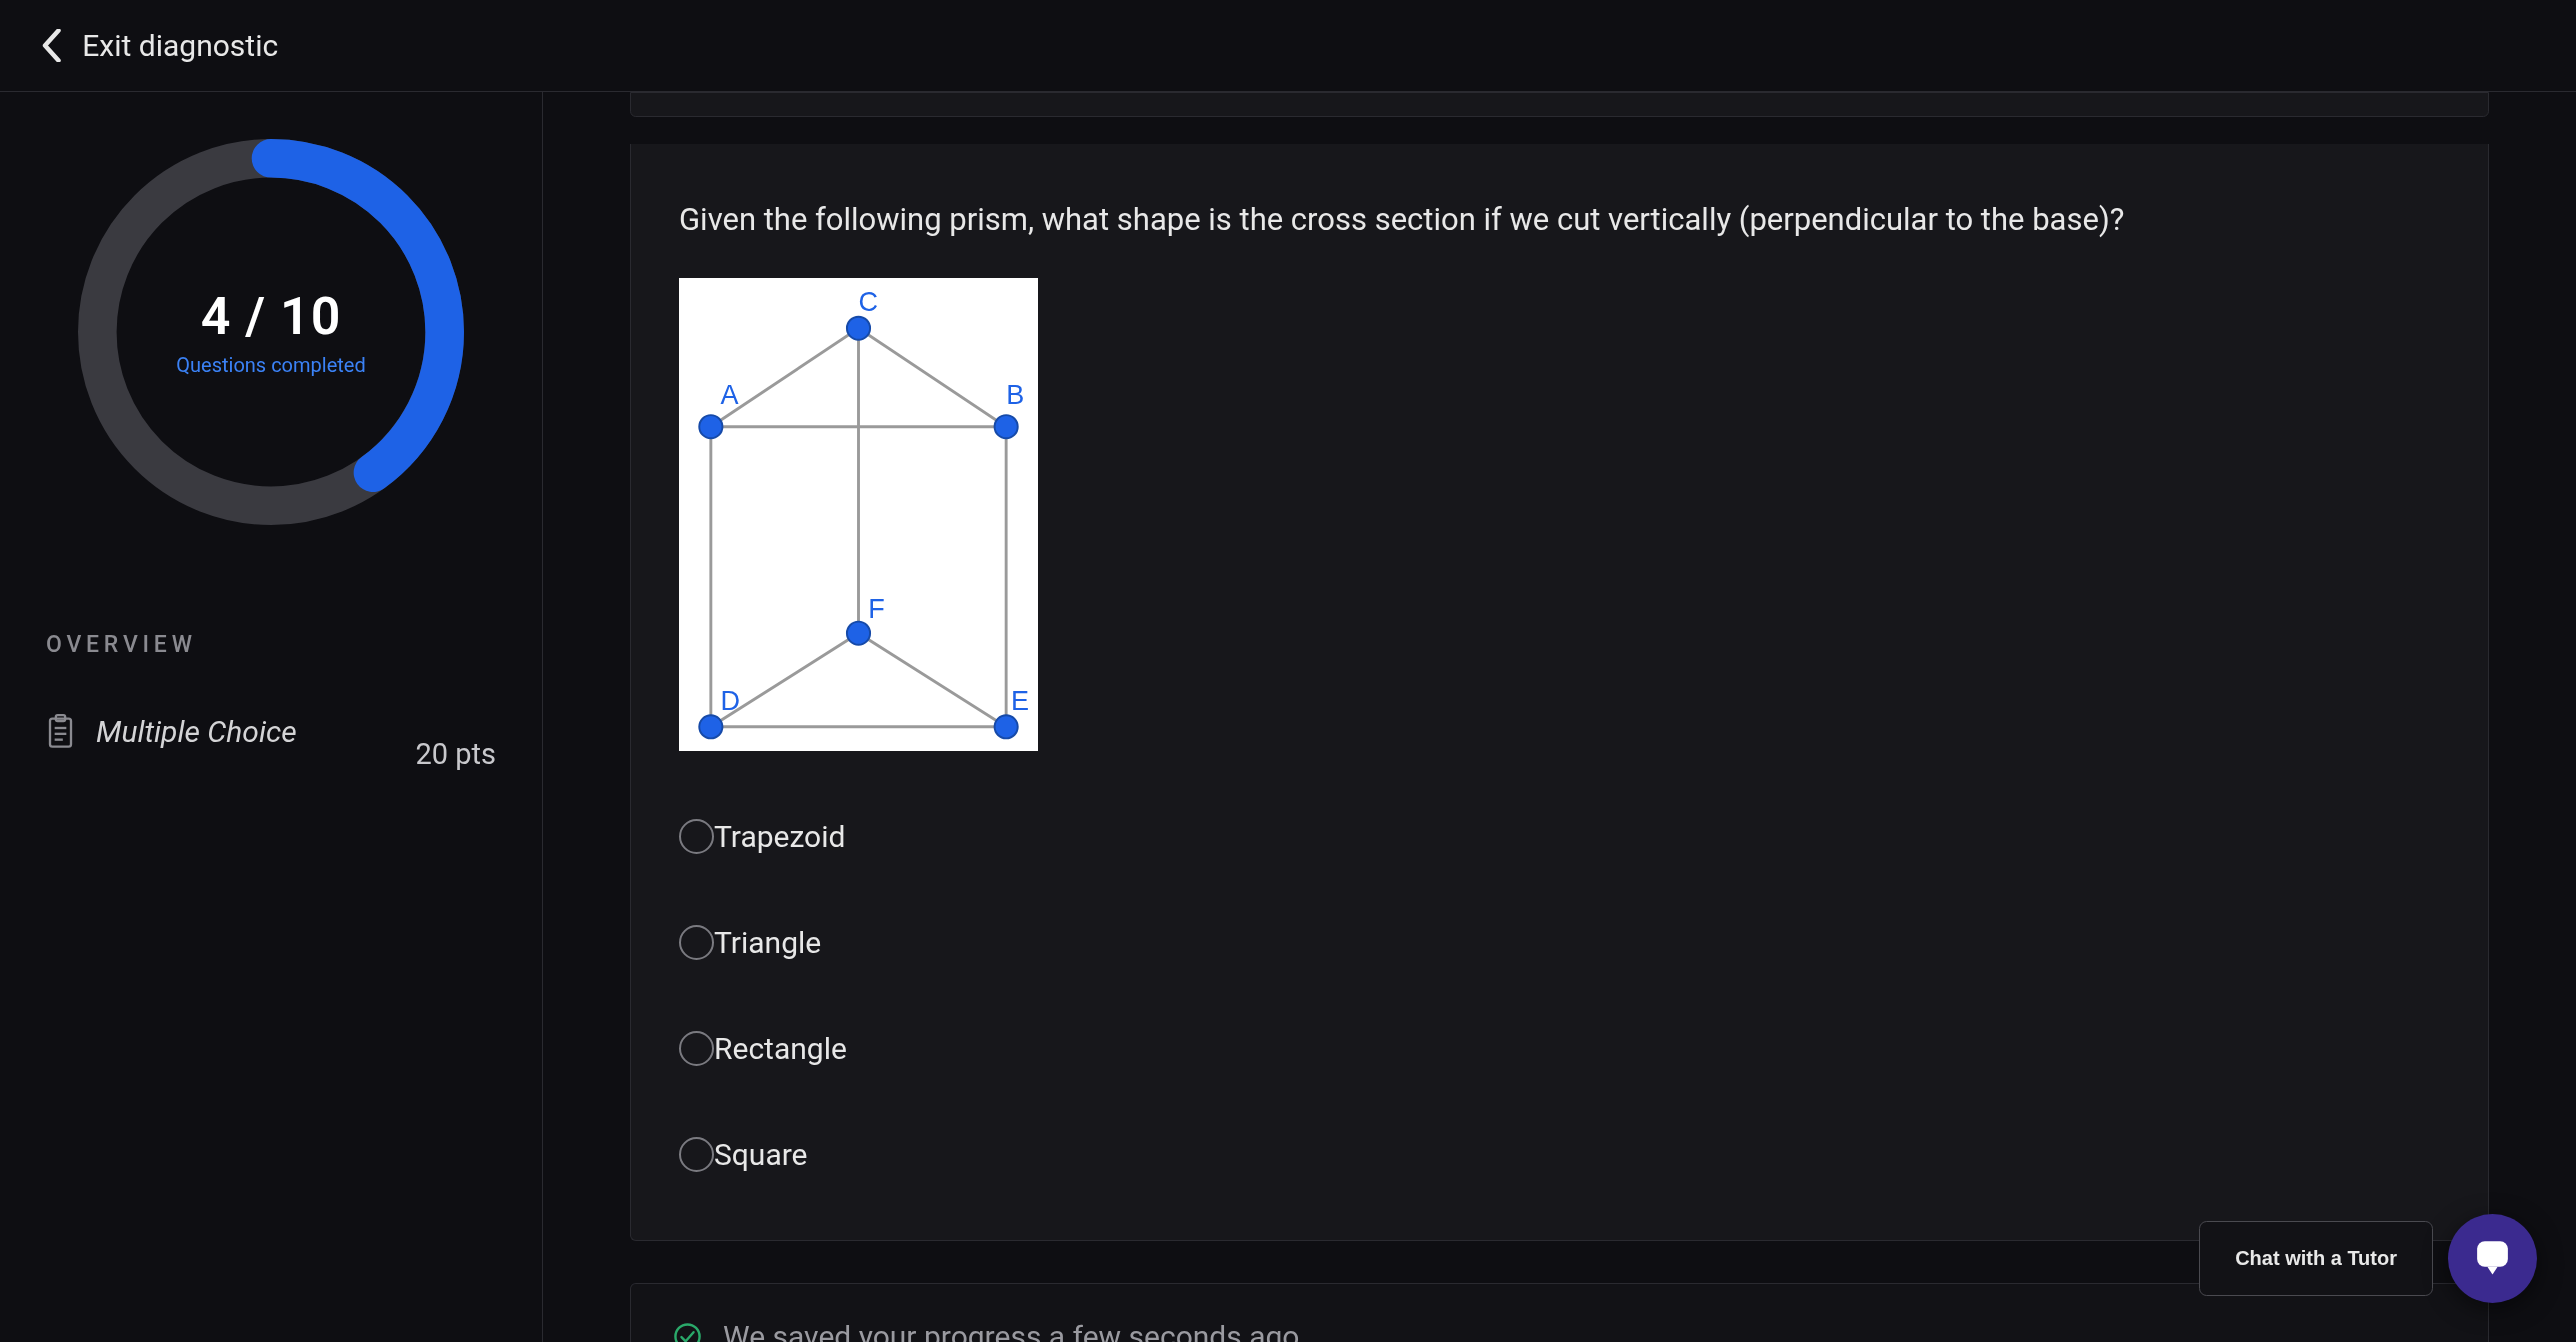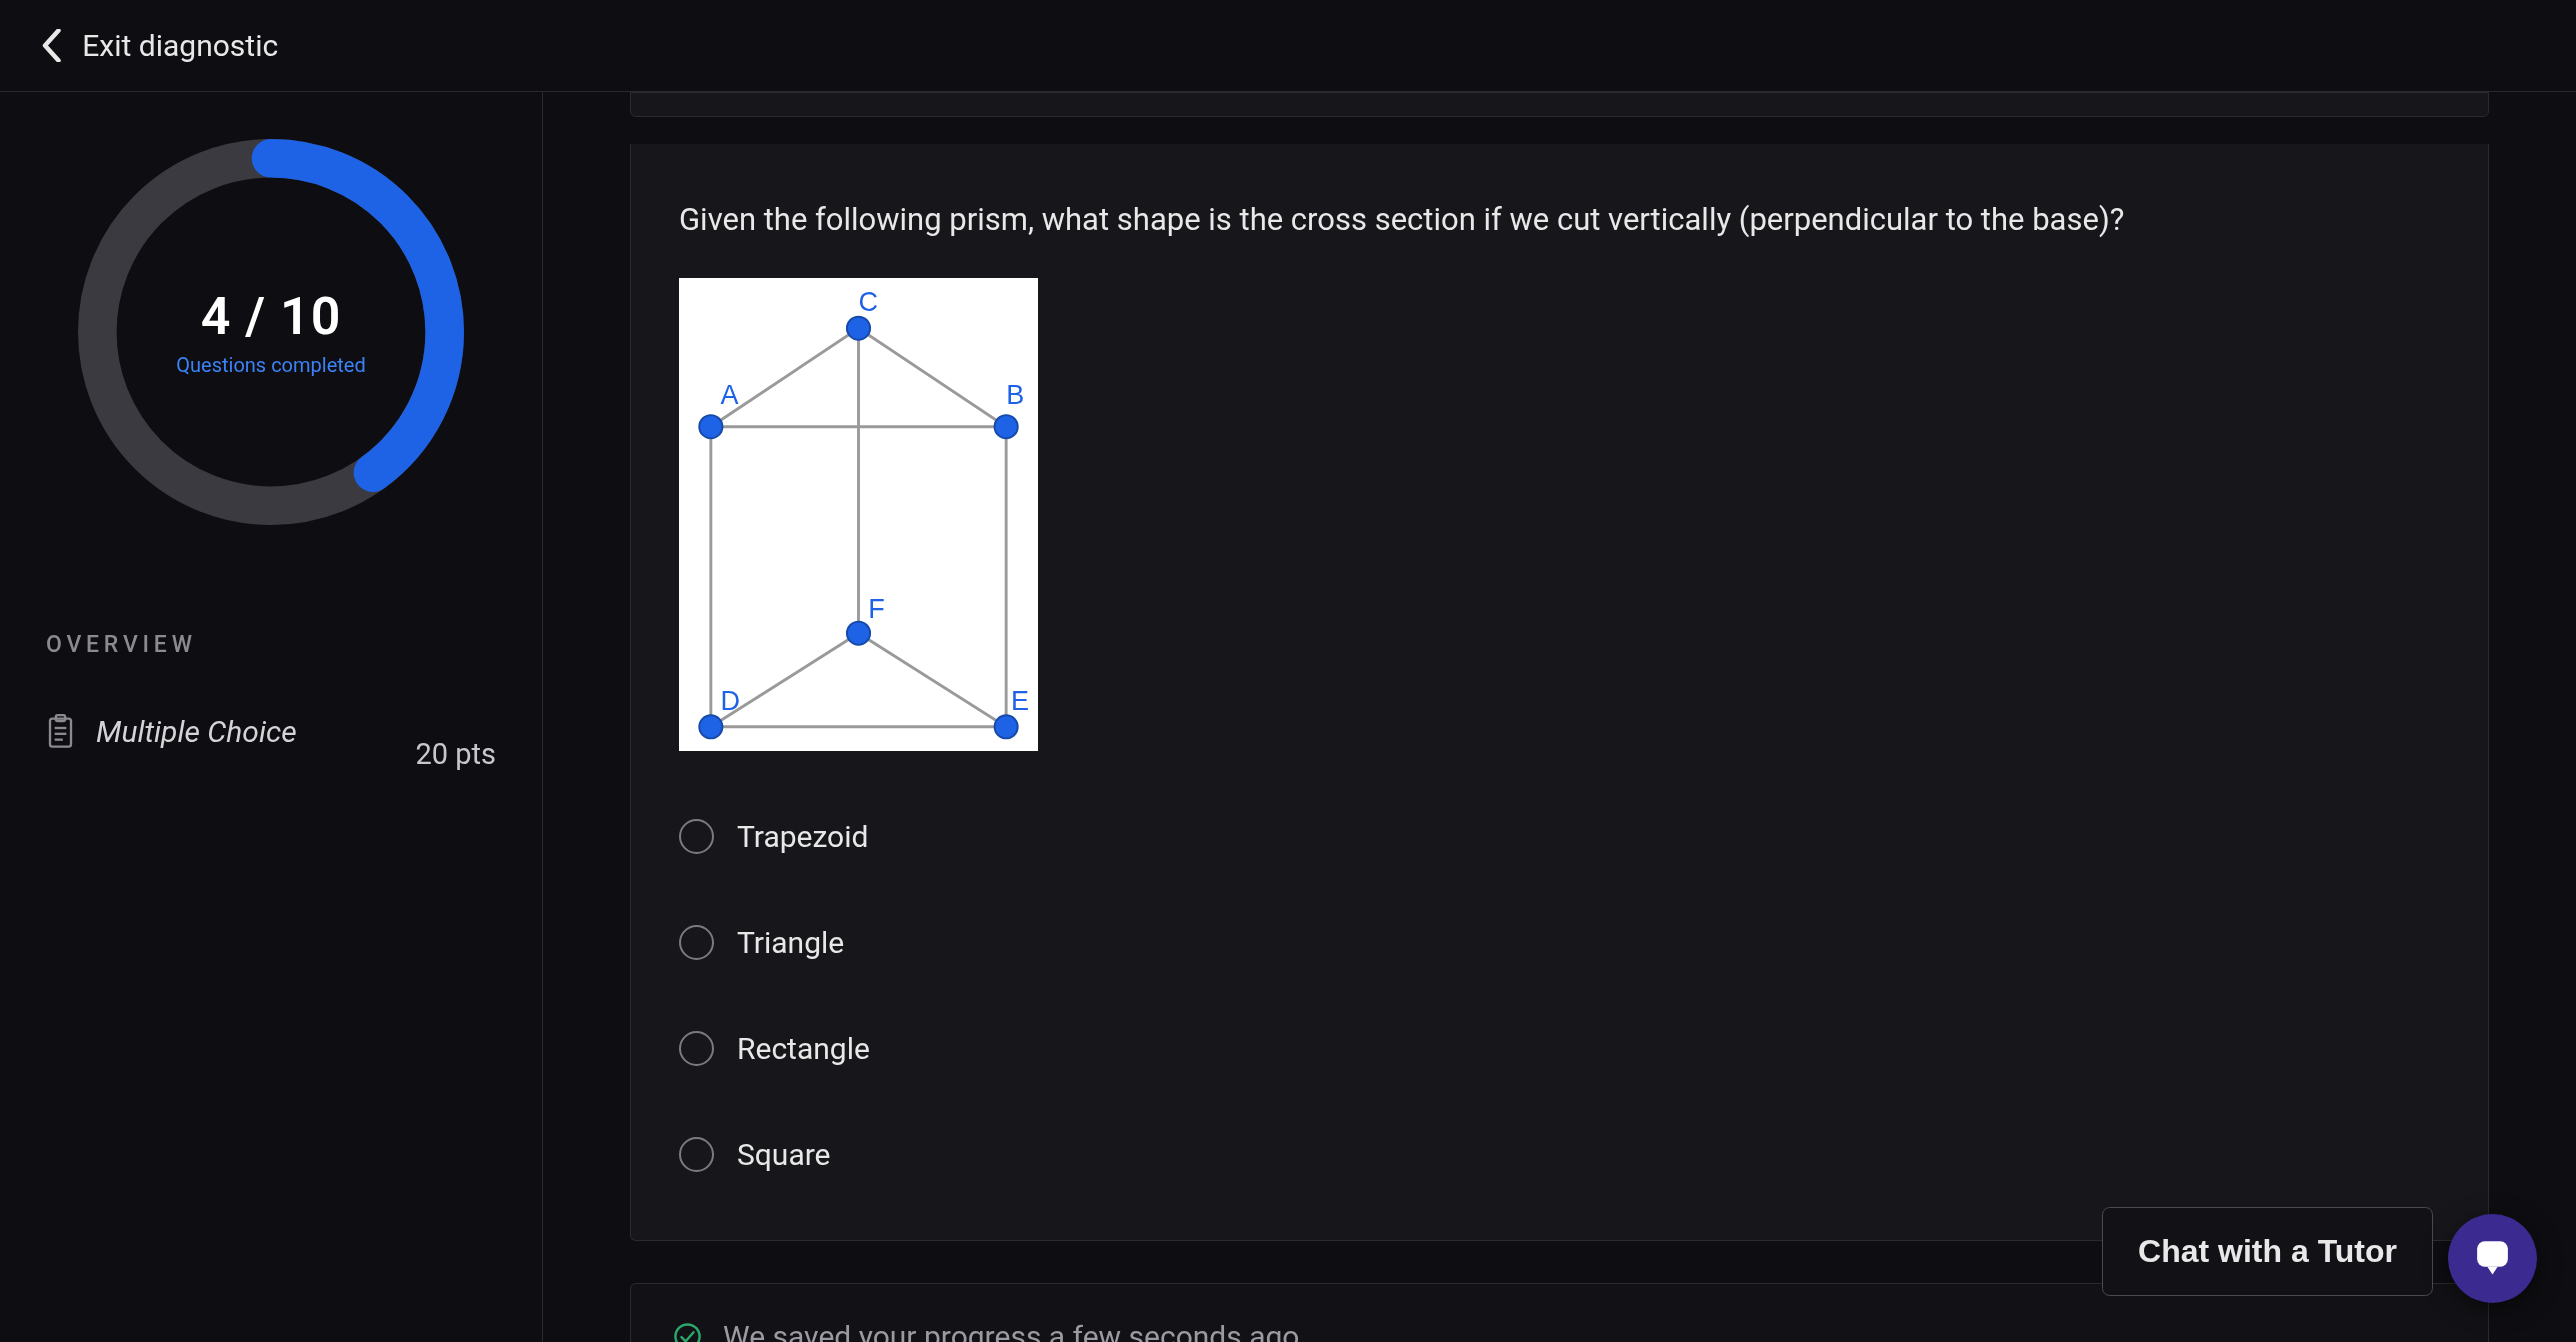--- a/index.html
+++ b/index.html
@@ -122,21 +122,21 @@
     background: #fff;
     width: 359px;
     height: 473px;
     position: relative;
     margin-bottom: 68px;
   }
   .prism-figure svg { position: absolute; inset: 0; width: 100%; height: 100%; }
 
   .options { display: flex; flex-direction: column; gap: 71px; }
   .option {
-    display: flex; align-items: center; gap: 23px;
+    display: flex; align-items: center; 
     cursor: pointer;
     font-size: 30px;
     color: #e8e8e8;
   }
   .radio {
     width: 35px; height: 35px;
     border: 2.9px solid #7a7a80;
     border-radius: 50%;
     flex-shrink: 0;
   }
@@ -157,21 +157,21 @@
 
   
   .chat-btn {
     position: fixed;
     right: 143px;
     bottom: 46px;
     background: #121216;
     border: 1px solid #4a4a50;
     border-radius: 7.7px;
     color: #e8e8e8;
-    font-size: 32px;
+    font-size: 20px;
     font-weight: 600;
     padding: 25px 35px;
     cursor: pointer;
   }
 
   
   .intercom {
     position: fixed;
     right: 39px; bottom: 39px;
     width: 89px; height: 89px;

